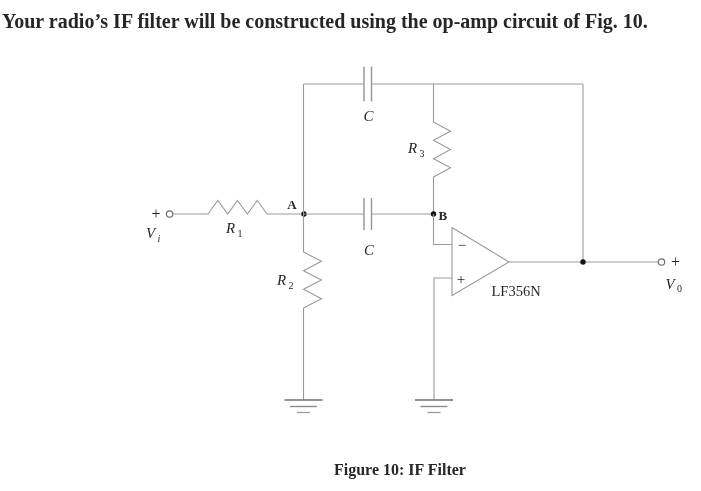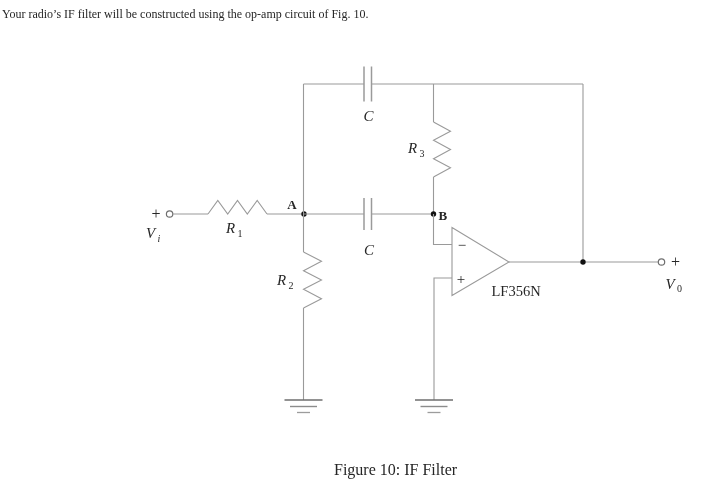--- a/index.html
+++ b/index.html
@@ -4,30 +4,32 @@
 <style>
   html, body { margin: 0; padding: 0; }
   body {
     width: 701px; height: 491px;
     background: #ffffff;
     position: relative;
     overflow: hidden;
     font-family: "Liberation Serif", serif;
   }
   .intro {
-    position: absolute; left: 2px; top: 5px;
-    font-size: 12px; line-height: 19px;
+    position: absolute; left: 2px; top: 12px;
+    font-size: 20px; line-height: 19px;
     color: var(--ink, #262626);
     white-space: nowrap;
+    font-weight: bold;
   }
   .caption {
     position: absolute; left: 334px; top: 461px;
     font-size: 16px;
     color: var(--ink, #262626);
     white-space: nowrap;
+    font-weight: bold;
   }
   svg.circuit { position: absolute; left: 0; top: 0; }
   .wire   { stroke: var(--wire, #9a9a9a); stroke-width: 1.1; fill: none; }
   .plate  { stroke: var(--wire, #9a9a9a); stroke-width: 1.5; fill: none; }
   .tri    { stroke: var(--wire, #9a9a9a); stroke-width: 1.1; fill: none; }
   .gnd1   { stroke: #6e6e6e; stroke-width: 1.7; fill: none; }
   .gnd2   { stroke: #8c8c8c; stroke-width: 1.4; fill: none; }
   .gnd3   { stroke: #9c9c9c; stroke-width: 1.3; fill: none; }
   .node   { fill: var(--node, #111111); stroke: none; }
   .term   { stroke: #6f6f6f; stroke-width: 1.2; fill: #ffffff; }

